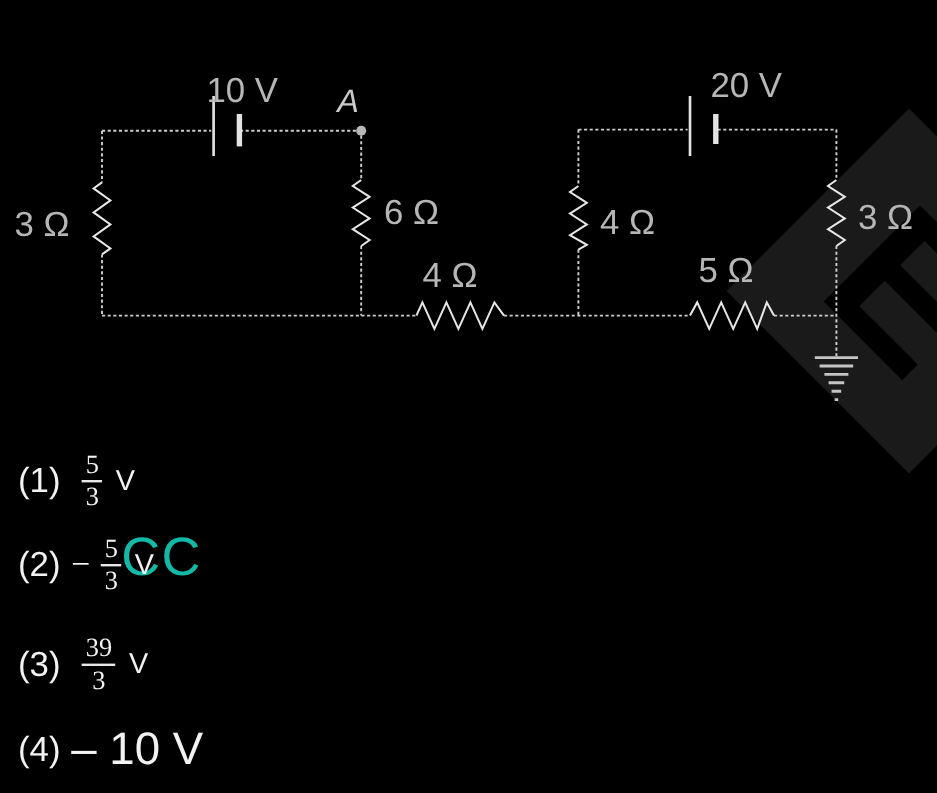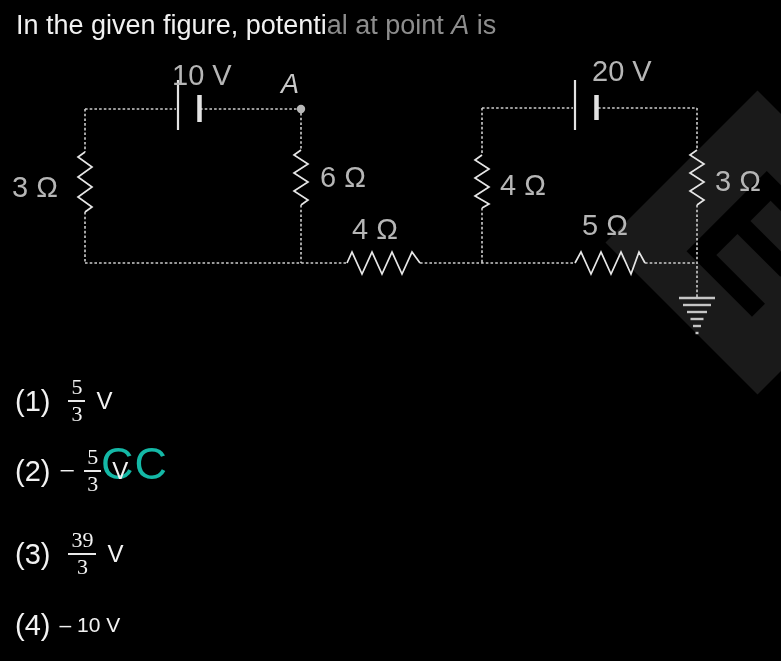--- a/index.html
+++ b/index.html
@@ -84,38 +84,37 @@
     display: inline-flex;
     flex-direction: column;
     align-items: center;
     font-family: "Liberation Serif", serif;
     font-size: 22px;
     line-height: 1.04;
   }
   .opt .frac .num { border-bottom: 2px solid #e8e8e8; padding: 0 3px 1px 3px; }
   .opt .frac .den { padding-top: 1px; }
   .opt .unit { font-size: 24px; margin-left: 2px; }
-  .opt .val  { font-size: 21px; }
+  .opt .val  { font-size: 38px; }
   #opt1 { top: 374px; }
   #opt2 { top: 444px; }
   #opt3 { top: 527px; }
   #opt4 { top: 598px; }
 </style>
 </head>
 <body>
 
 <div class="stage">
 
   <div class="wm-big">
     <span class="wm-letter">E</span>
   </div>
 
   <div class="wm-cc">CC</div>
 
-  <div class="title"><span class="bright">In the given figure, potenti</span><span class="dim">al at point </span><span class="pt">A</span><span class="dim"> is</span></div>
 
   <svg class="circuit" width="781" height="352" viewBox="0 0 781 352">
 
     <path class="wire" d="
       M85,109 H176  M200,109 H297
       M85,109 V152  M85,212 V263
       M301,113 V150 M301,205 V263
       M85,263 H347  M420,263 H575  M645,263 H697
       M482,108 V155 M482,208 V263
       M482,108 H573 M598,108 H697

